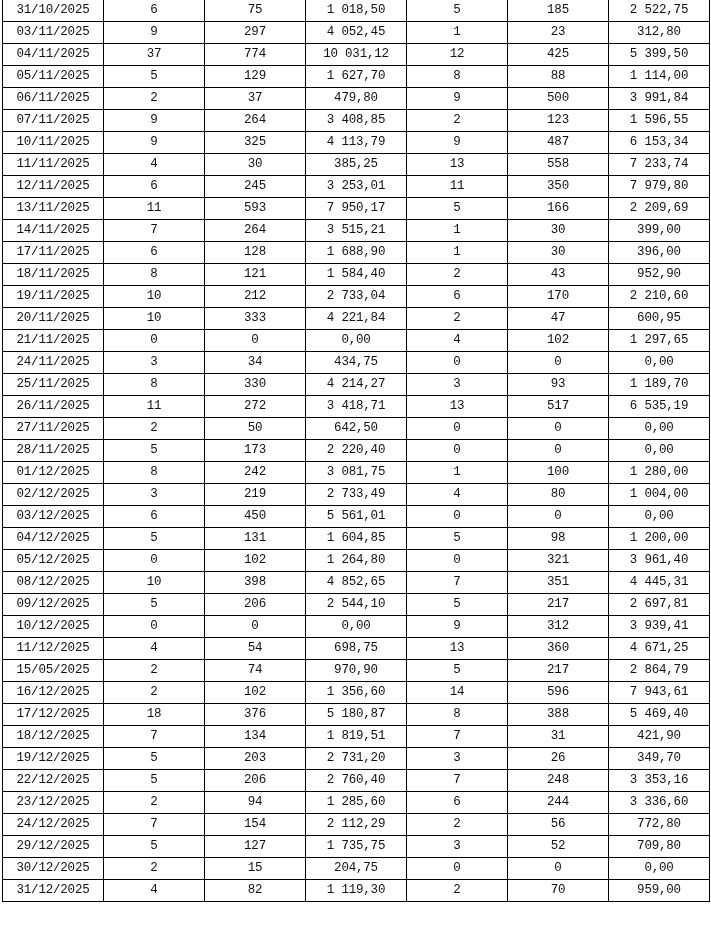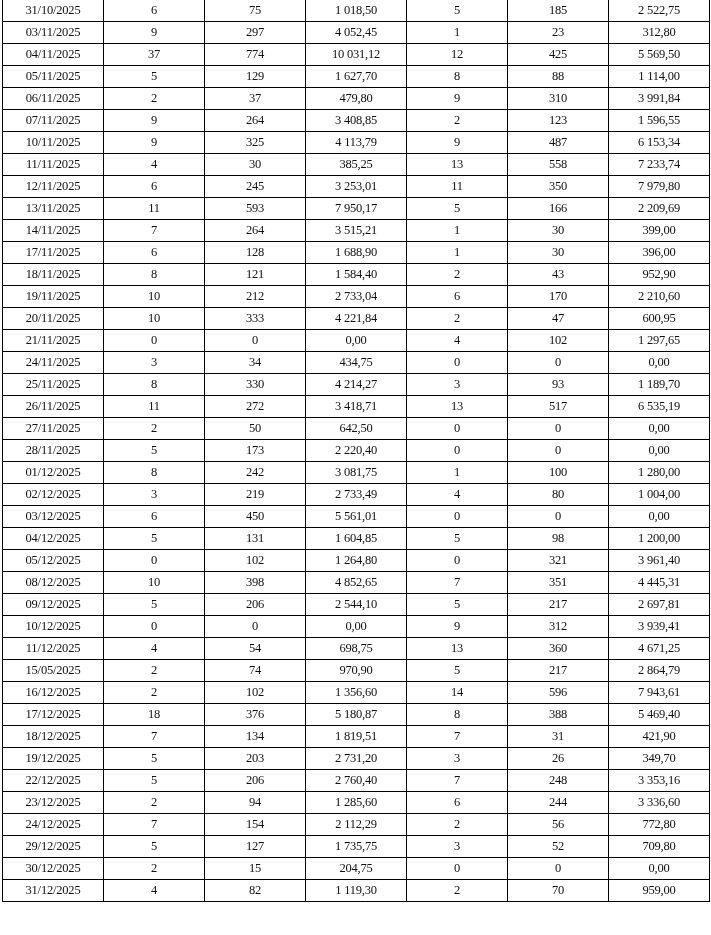--- a/index.html
+++ b/index.html
@@ -16,21 +16,21 @@
     .sheet {
       position: absolute;
       left: 2px;
       top: 0px;
       width: 706px;
     }
     table {
       border-collapse: collapse;
       table-layout: fixed;
       width: 706px;
-      font-family: Liberation Serif, serif;
+      font-family: Liberation Mono, monospace;
       font-size: 12.5px;
       color: #111111;
     }
     col { width: 101px; }
     td {
       border: 1px solid #000000;
       height: 21px;
       padding: 0;
       text-align: center;
       vertical-align: middle;
@@ -73,38 +73,38 @@
           <td>23</td>
           <td>312,80</td>
         </tr>
         <tr>
           <td>04/11/2025</td>
           <td>37</td>
           <td>774</td>
           <td>10 031,12</td>
           <td>12</td>
           <td>425</td>
-          <td>5 569,50</td>
+          <td>5 399,50</td>
         </tr>
         <tr>
           <td>05/11/2025</td>
           <td>5</td>
           <td>129</td>
           <td>1 627,70</td>
           <td>8</td>
           <td>88</td>
           <td>1 114,00</td>
         </tr>
         <tr>
           <td>06/11/2025</td>
           <td>2</td>
           <td>37</td>
           <td>479,80</td>
           <td>9</td>
-          <td>310</td>
+          <td>500</td>
           <td>3 991,84</td>
         </tr>
         <tr>
           <td>07/11/2025</td>
           <td>9</td>
           <td>264</td>
           <td>3 408,85</td>
           <td>2</td>
           <td>123</td>
           <td>1 596,55</td>

